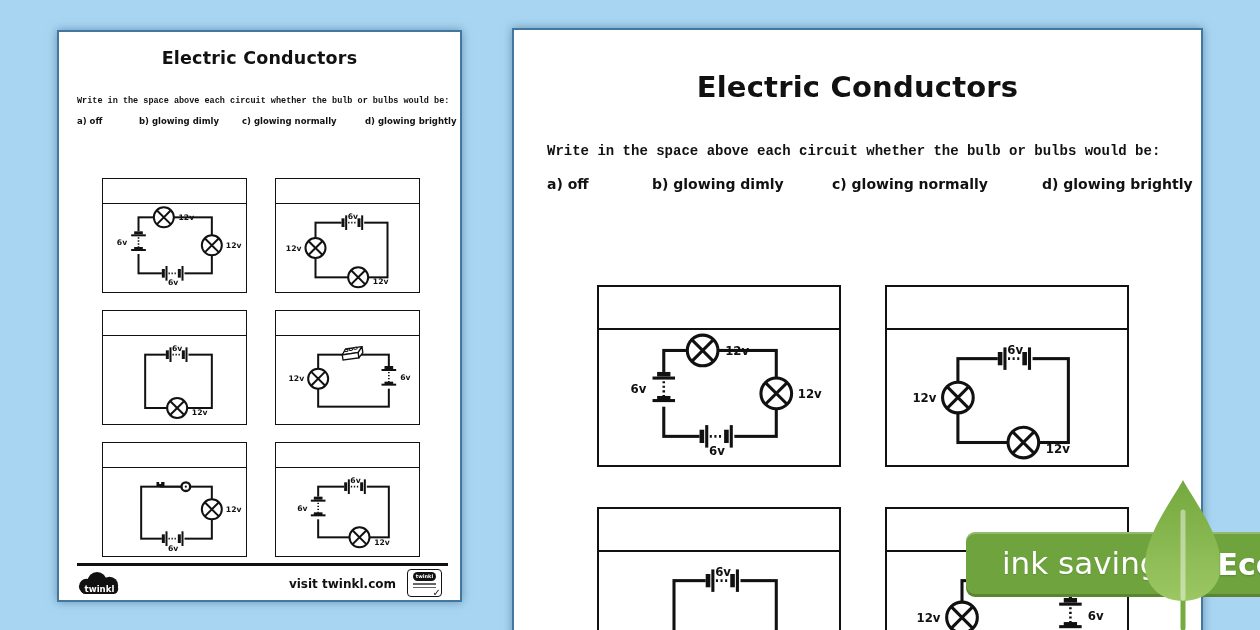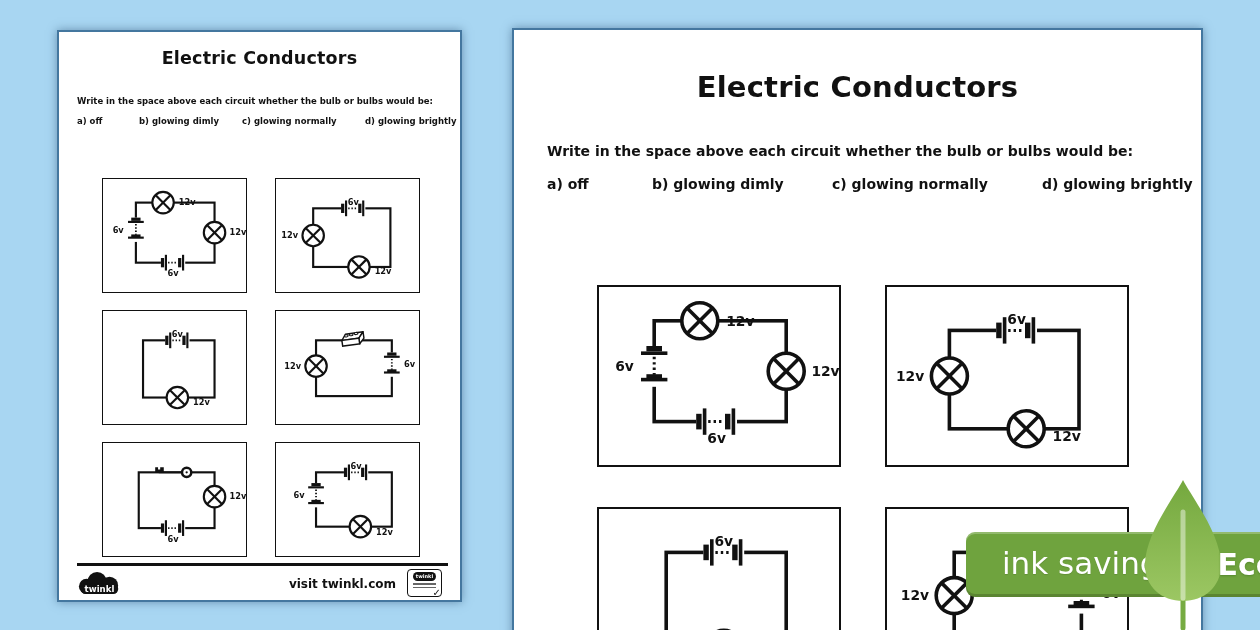--- a/index.html
+++ b/index.html
@@ -20,36 +20,36 @@
     box-shadow:0 0 9px rgba(50,85,120,.55);
     color:var(--ink);
   }
   .page-small{left:57px;top:30px;width:405px;height:572px;}
   .page-large{left:512px;top:28px;width:691px;height:660px;}
 
   .title{position:absolute;left:0;width:100%;text-align:center;font-weight:bold;margin:0;letter-spacing:.2px;}
   .page-small .title{top:16px;font-size:17.5px;}
   .page-large .title{top:40px;font-size:29px;}
 
-  .instruction{position:absolute;margin:0;font-weight:600;}
+  .instruction{position:absolute;margin:0;font-weight:600;font-family:Liberation Mono, monospace;}
   .page-small .instruction{left:18px;top:64px;font-size:8.5px;}
   .page-large .instruction{left:33px;top:113px;font-size:14px;}
 
   .options span{position:absolute;font-weight:700;white-space:nowrap;}
   .page-small .options span{top:84px;font-size:8.5px;}
   .page-large .options span{top:146px;font-size:14px;}
   .page-small .o0{left:18px;}  .page-small .o1{left:80px;}
   .page-small .o2{left:183px;} .page-small .o3{left:306px;}
   .page-large .o0{left:33px;}  .page-large .o1{left:138px;}
   .page-large .o2{left:318px;} .page-large .o3{left:528px;}
 
   .circuits{position:absolute;display:grid;}
   .page-small .circuits{left:43px;top:146px;grid-template-columns:145px 145px;grid-auto-rows:115px;column-gap:28px;row-gap:17px;}
   .page-large .circuits{left:83px;top:255px;grid-template-columns:244px 244px;grid-auto-rows:182px;column-gap:44px;row-gap:40px;}
-  .cbox{border:solid var(--ink);box-sizing:border-box;display:flex;flex-direction:row;background:#fff;}
+  .cbox{border:solid var(--ink);box-sizing:border-box;display:flex;flex-direction:column;background:#fff;}
   .page-small .cbox{border-width:1.5px;}
   .page-large .cbox{border-width:2.5px;}
   .answer-strip{border-bottom:solid var(--ink);}
   .page-small .answer-strip{height:24px;border-bottom-width:1.5px;}
   .page-large .answer-strip{height:41px;border-bottom-width:2.5px;}
   .circuit{flex:1;width:100%;min-height:0;display:block;}
 
   
   .footer{position:absolute;left:18px;right:12px;top:531px;height:40px;border-top:3px solid var(--ink);}
   .brand-logo{position:absolute;left:0;top:6px;width:44px;height:25px;}

